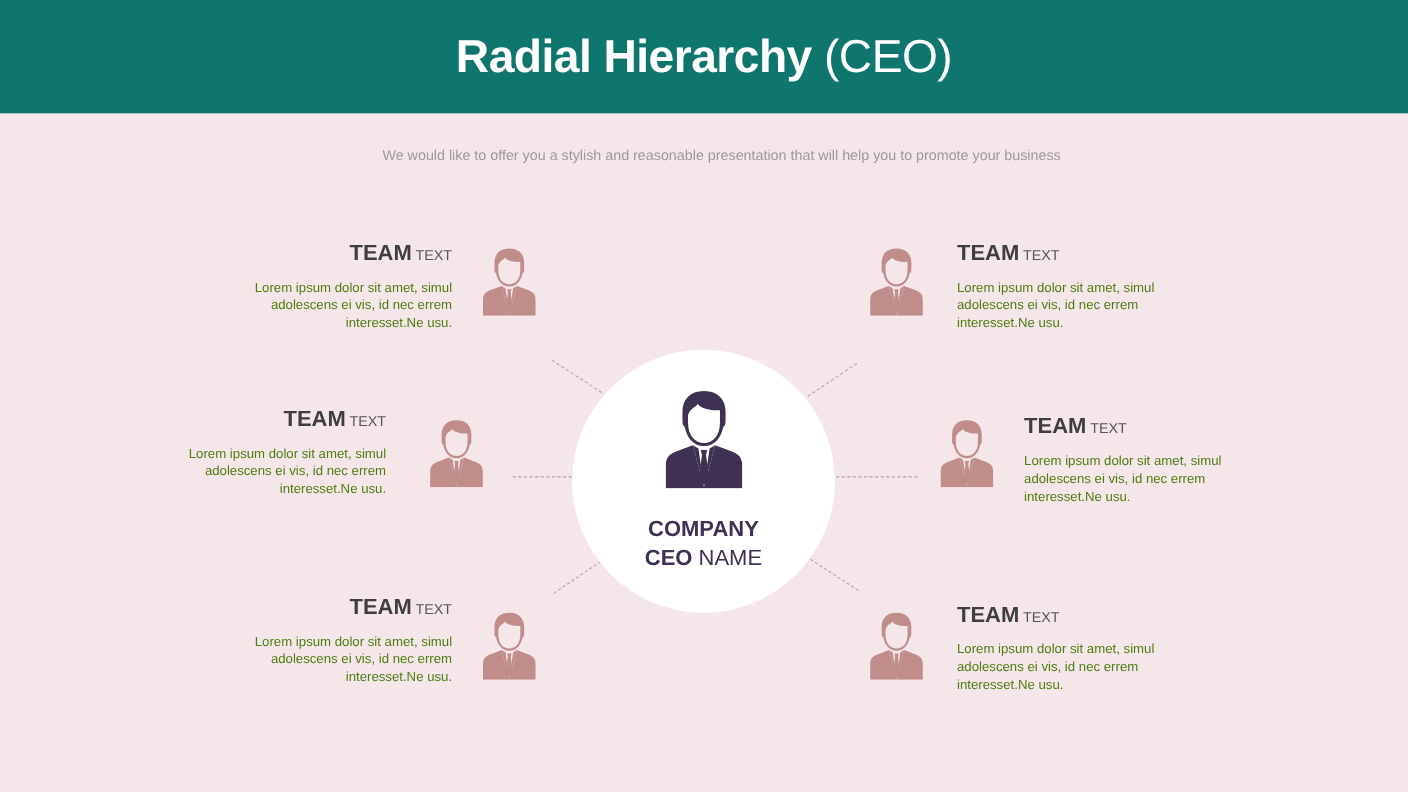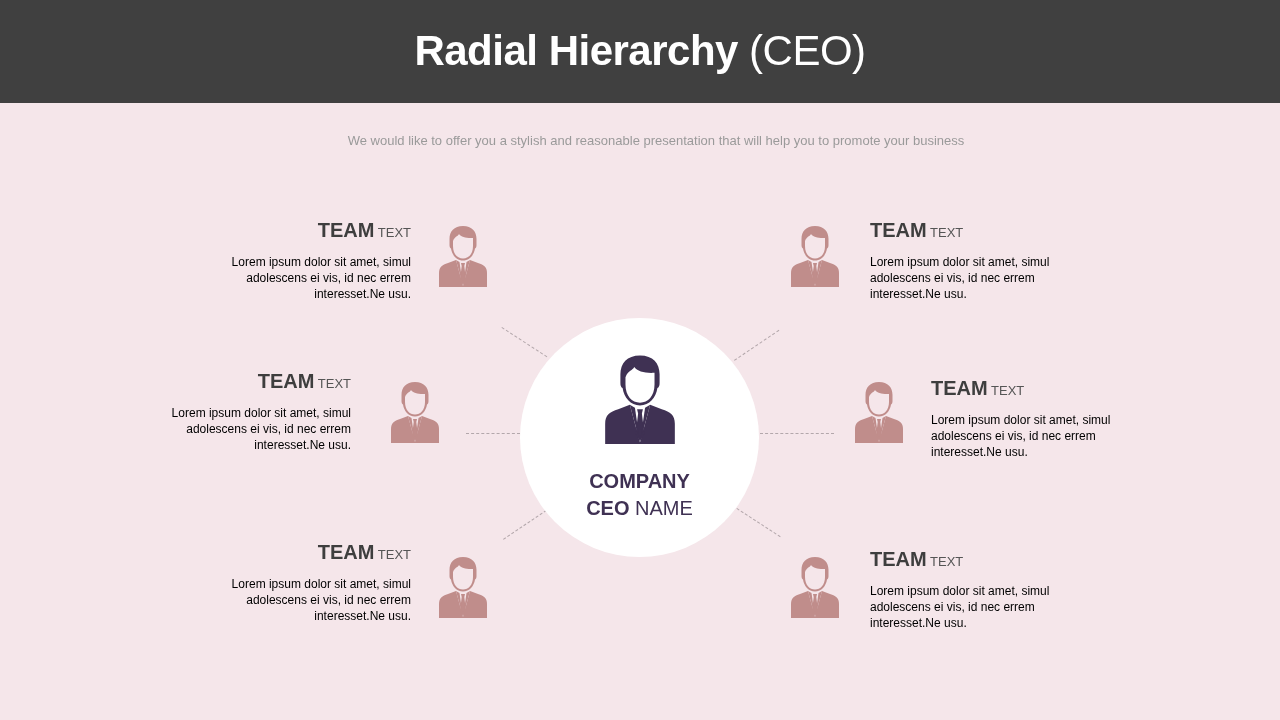--- a/index.html
+++ b/index.html
@@ -12,21 +12,21 @@
       position: relative;
       overflow: hidden;
       background: #f5e6ea;
       font-family: "Liberation Sans", "DejaVu Sans", sans-serif;
     }
     .header {
       position: absolute;
       left: 0; top: 0;
       width: 1280px;
       height: 103px;
-      background: #404040;
+      background: #0f766e;
       display: flex;
       align-items: center;
       justify-content: center;
     }
     .title {
       color: #ffffff;
       font-size: 42px;
       letter-spacing: -0.5px;
       margin-top: -2px;
     }
@@ -89,21 +89,21 @@
       font-size: 20px;
       color: #3e3e3e;
       line-height: 24px;
       margin-bottom: 9px;
       white-space: nowrap;
     }
     .team-title .bold { font-weight: bold; margin-top: 26px; }
     .team-title .light { font-weight: normal; font-size: 13px; color: #555; }
     .team-desc {
       font-size: 12px;
-      color: #000000;
+      color: #4d7c0f;
       line-height: 16px;
     }
   </style>
 </head>
 <body>
 
 <svg width="0" height="0" style="position:absolute">
   <defs>
     <symbol id="person" viewBox="0 0 48 62">
 

